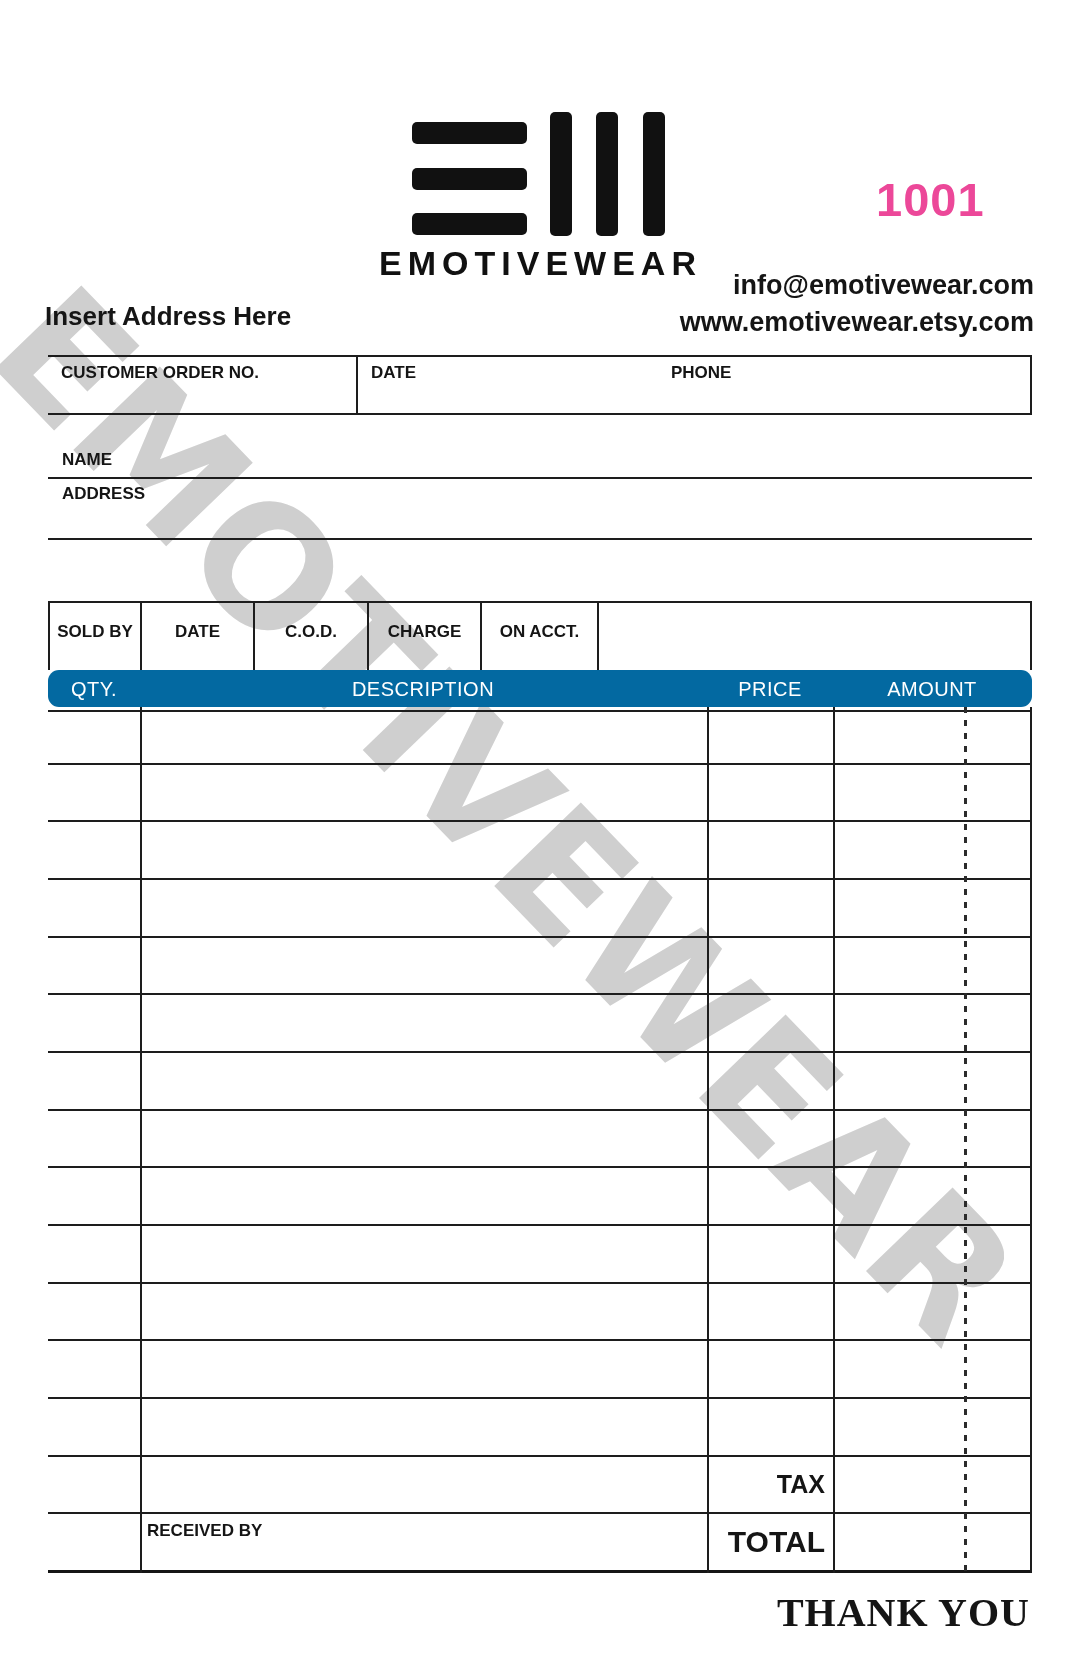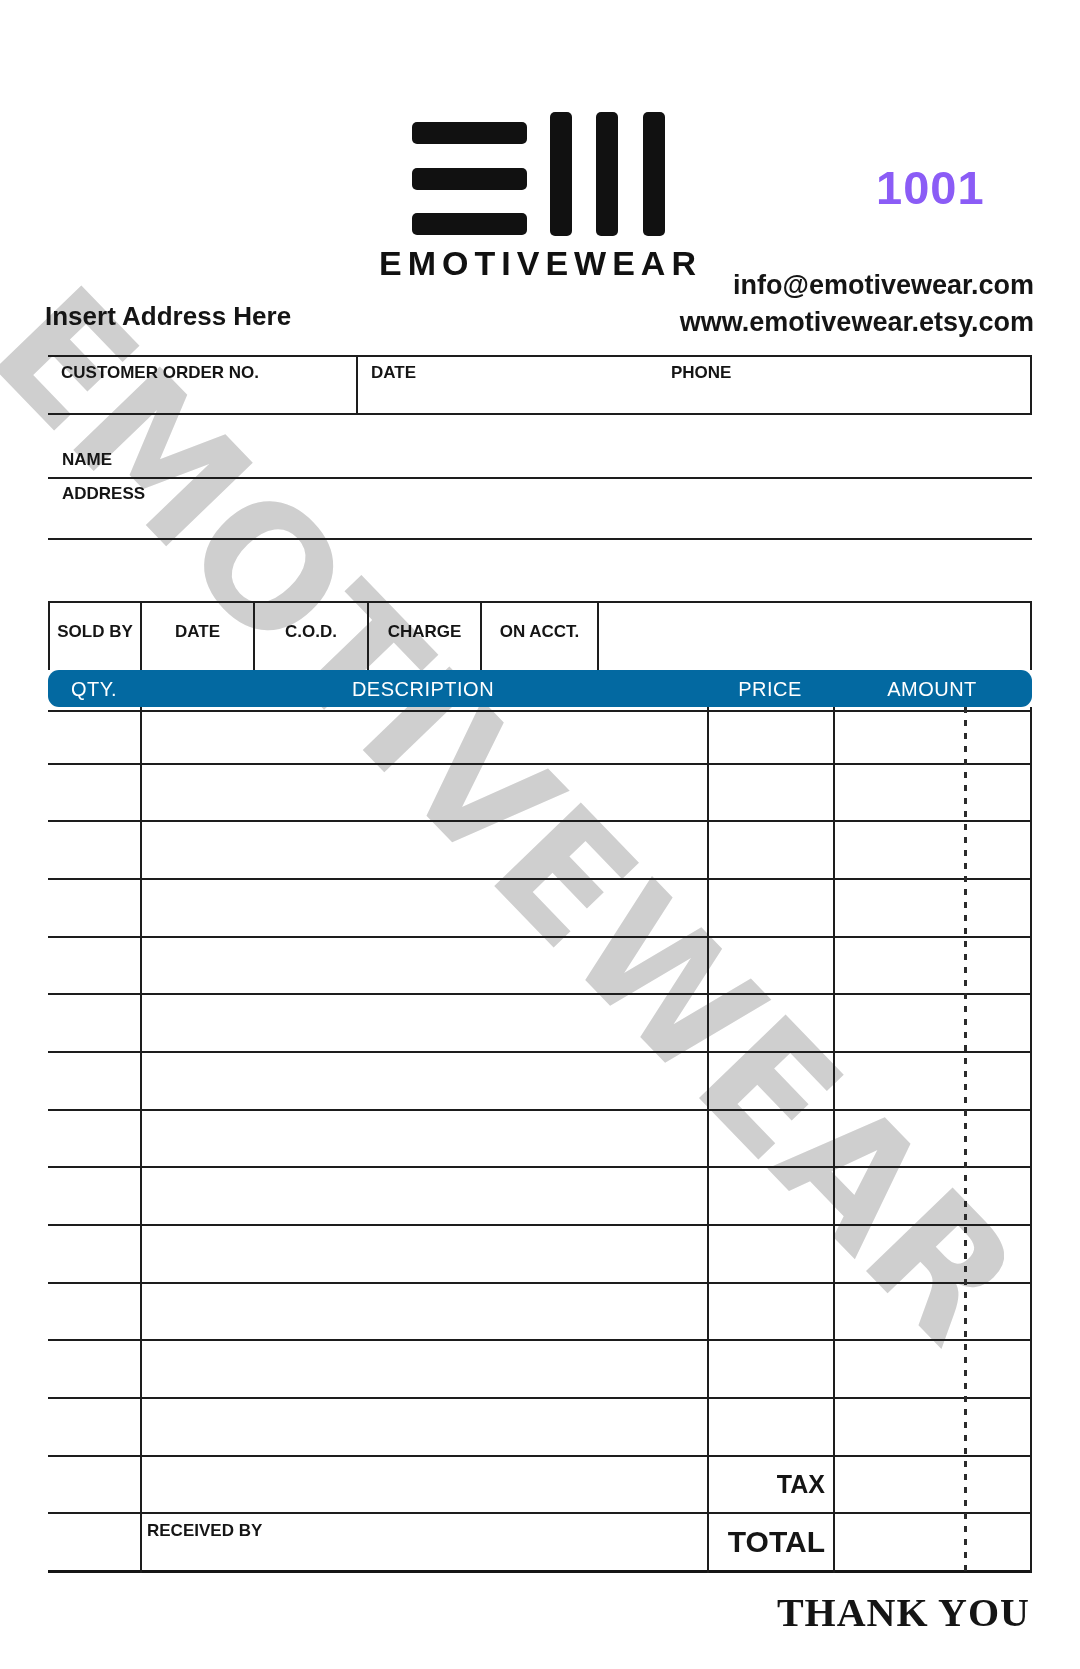--- a/index.html
+++ b/index.html
@@ -149,21 +149,21 @@
   <div class="logo-icon">
     <div class="hbar b1"></div>
     <div class="hbar b2"></div>
     <div class="hbar b3"></div>
     <div class="vbar v1"></div>
     <div class="vbar v2"></div>
     <div class="vbar v3"></div>
   </div>
   <div class="logo-text">EMOTIVEWEAR</div>
 
-  <div class="invoice-number" style="color: #8b5cf6;">1001</div>
+  <div class="invoice-number" style="color: #ec4899; margin-top: 12px;">1001</div>
   <div class="contact-email">info@emotivewear.com</div>
   <div class="contact-web">www.emotivewear.etsy.com</div>
 
   <div class="insert-address">Insert Address Here</div>
 
   <div class="order-box">
     <div class="order-cell c1">
       <span class="lbl">CUSTOMER ORDER NO.</span>
     </div>
     <div class="order-cell c3">

